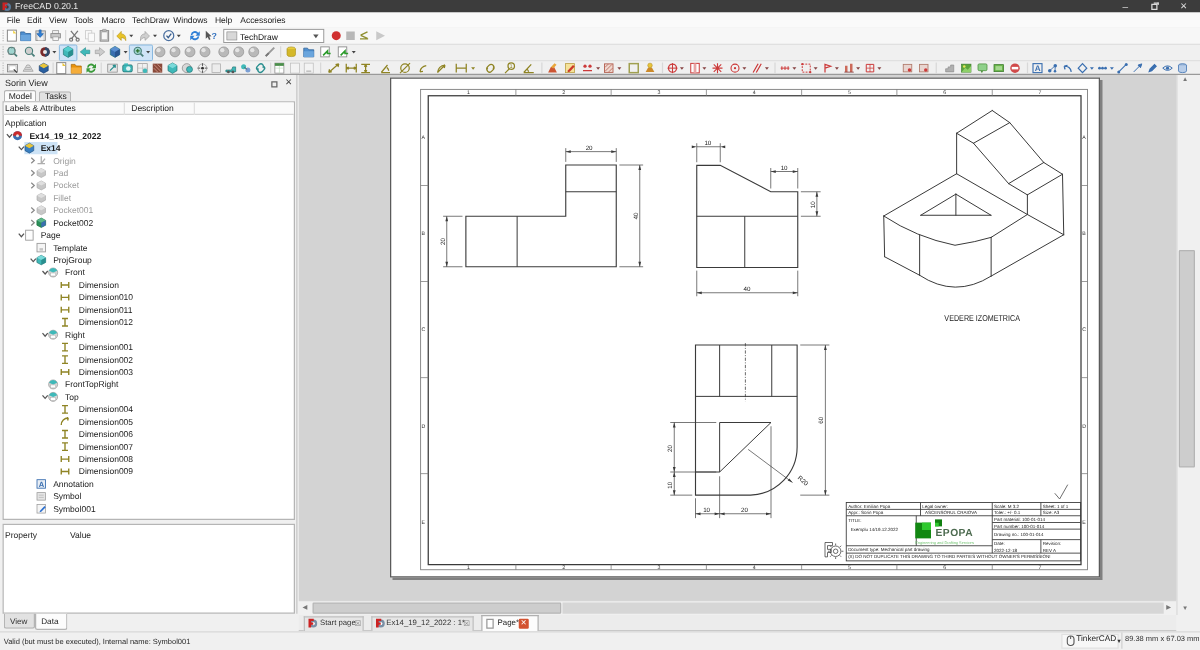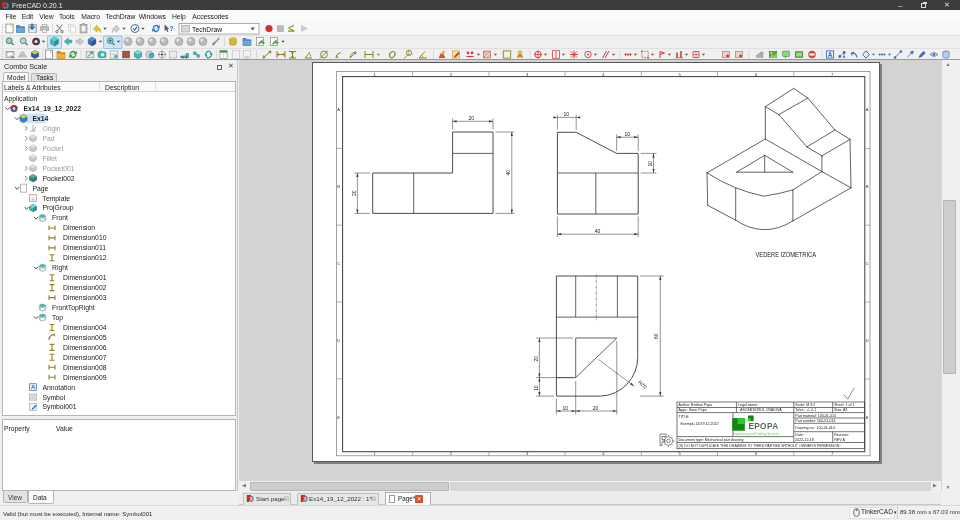--- a/index.html
+++ b/index.html
@@ -454,21 +454,21 @@
       <g transform="translate(934,32.5)">
         <path d="M-3.8 0 Q0 -3.6 3.8 0 Q0 3.6 -3.8 0Z" fill="none" stroke="#3a6fb0" stroke-width="0.8"></path>
         <circle cx="0" cy="0" r="1.3" fill="#3a6fb0"></circle>
       </g>
       <g transform="translate(946,32.5)">
         <ellipse cx="0" cy="-2.2" rx="3.2" ry="1.4" fill="#9ab5d8" stroke="#3a6fb0" stroke-width="0.6"></ellipse>
         <path d="M-3.2 -2.2 v4.4 a3.2 1.4 0 0 0 6.4 0 v-4.4" fill="#b8cde8" stroke="#3a6fb0" stroke-width="0.6"></path>
       </g>
     </svg>
 <div class="abs" style="left:0px;top:60px;width:238px;height:431px;background:#f0f0f0;border-right:1px solid #c5c5c5;"></div>
-<div class="txt" style="left:4px;top:61.5px;font-size:7.2px;color:#222;">Combo Scale</div>
+<div class="txt" style="left:4px;top:61.5px;font-size:7.2px;color:#222;">Sorin View</div>
 <div class="abs" style="left:217px;top:64.5px;width:5px;height:5px;border:1px solid #666;"></div>
 <div class="txt" style="left:228px;top:61.5px;font-size:7px;color:#444;">✕</div>
 <div class="abs" style="left:3px;top:72px;width:26px;height:9px;background:#fcfcfc;border:1px solid #b5b5b5;border-bottom:none;border-radius:2px 2px 0 0;"></div>
 <div class="abs" style="left:31px;top:73px;width:26px;height:8px;background:#e2e2e2;border:1px solid #b5b5b5;border-bottom:none;border-radius:2px 2px 0 0;"></div>
 <div class="txt" style="left:7px;top:73.5px;font-size:6.8px;color:#222;">Model</div>
 <div class="txt" style="left:36px;top:74px;font-size:6.8px;color:#222;">Tasks</div>
 <div class="abs" style="left:2px;top:81px;width:234px;height:335px;background:#ffffff;border:1px solid #b5b5b5;"></div>
 <div class="abs" style="left:3px;top:82px;width:232px;height:9.5px;background:#fafafa;border-bottom:1px solid #d5d5d5;"></div>
 <div class="abs" style="left:99px;top:82px;width:1px;height:9.5px;background:#e0e0e0;"></div>
 <div class="abs" style="left:155px;top:82px;width:1px;height:9.5px;background:#e0e0e0;"></div>

